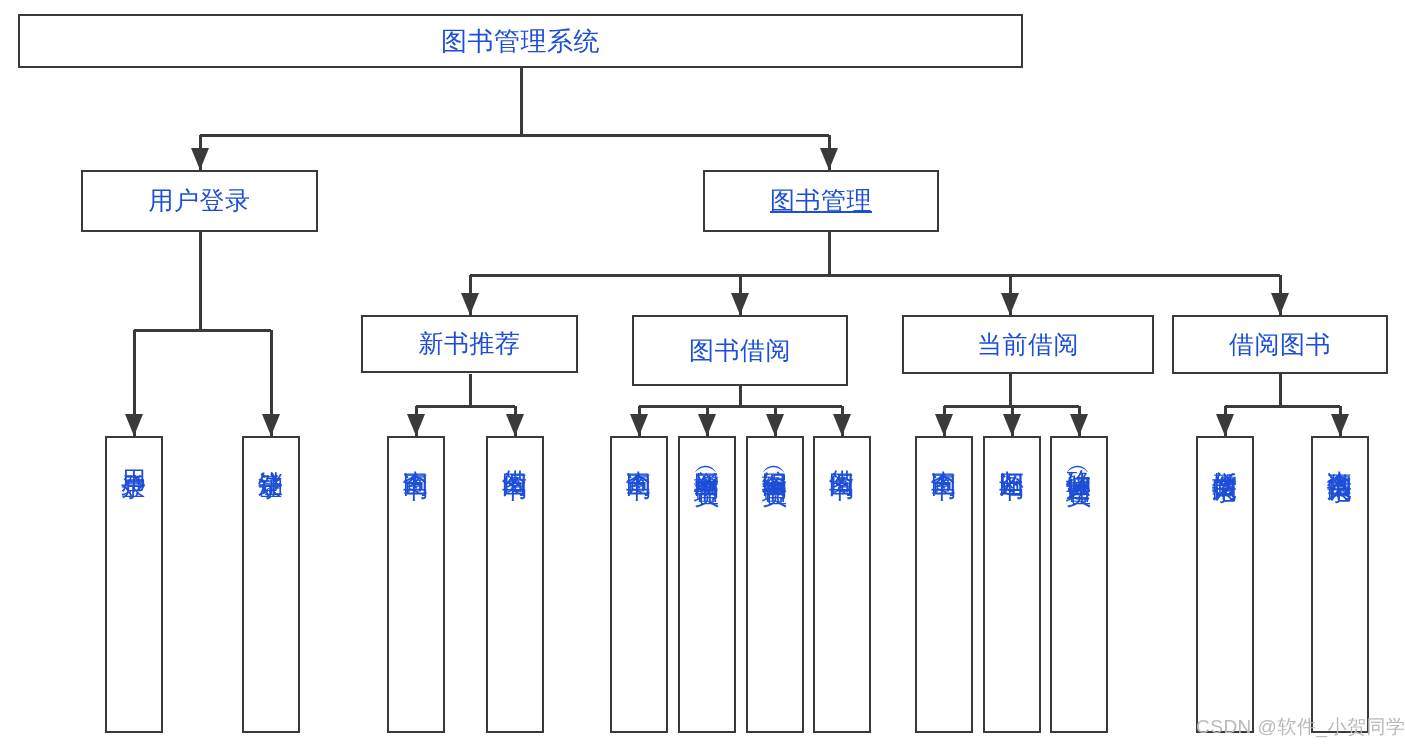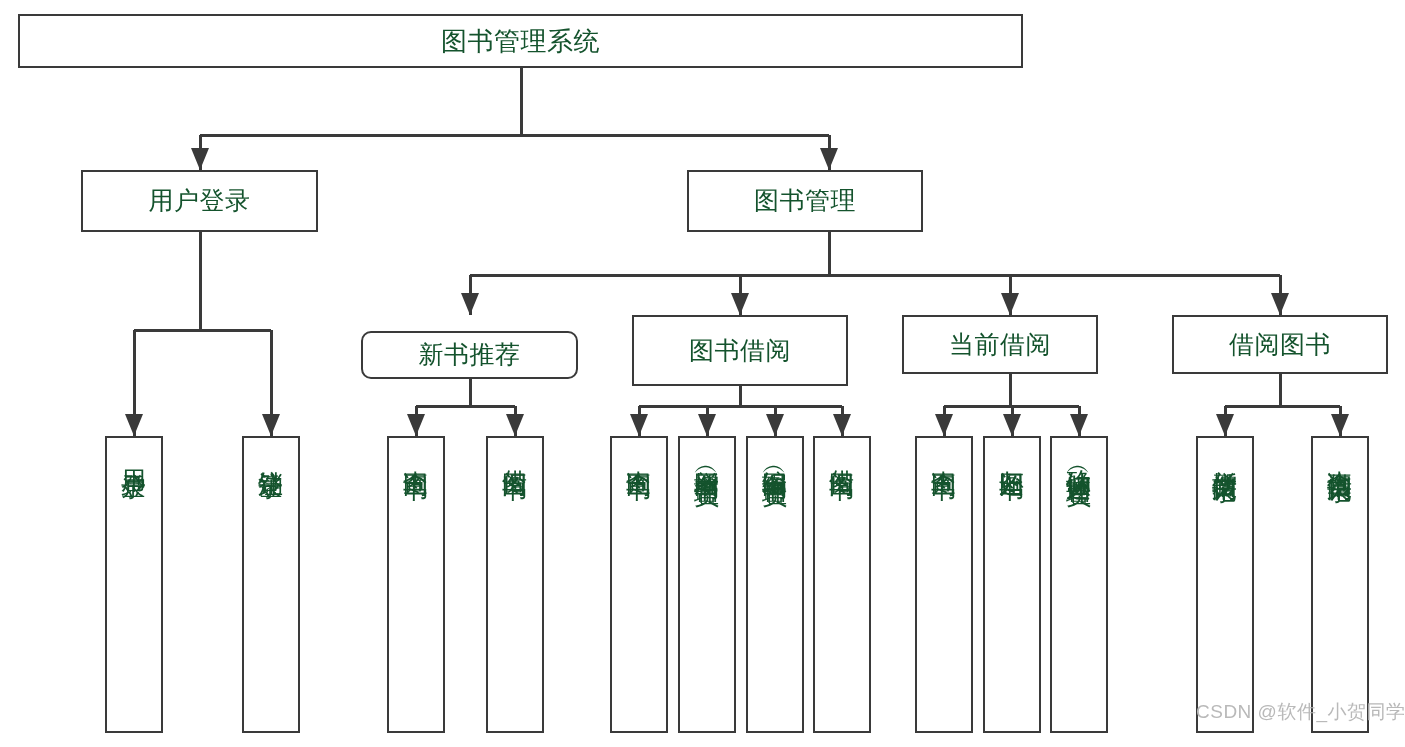--- a/index.html
+++ b/index.html
@@ -26,21 +26,21 @@
     pointer-events: none;
   }
   .node {
     position: absolute;
     box-sizing: border-box;
     border: 2.5px solid #3a3a3a;
     background: #ffffff;
     display: flex;
     align-items: center;
     justify-content: center;
-    color: #14532d;
+    color: #1d4ed8;
   }
   .node .label {
     text-align: center;
     line-height: 1.18;
     letter-spacing: 0.5px;
   }
   .node.horiz .label {
     font-size: 25px;
     white-space: nowrap;
   }
@@ -126,30 +126,30 @@
       <line x1="1340" y1="406" x2="1340" y2="436" stroke="#3a3a3a" stroke-width="3" shape-rendering="crispEdges"></line>
       <path d="M 1331 414 L 1349 414 L 1340 436 Z" fill="#3a3a3a"></path>
     </svg>
   <div id="nodes">
       <div class="node horiz root" style="left: 18px; top: 14px; width: 1005px; height: 54px;">
         <div class="label">图书管理系统</div>
       </div>
       <div class="node horiz" style="left: 81px; top: 170px; width: 237px; height: 62px;">
         <div class="label">用户登录</div>
       </div>
-      <div class="node horiz" style="left: 687px; top: 170px; width: 236px; height: 62px;">
+      <div class="node horiz" style="left: 703px; top: 170px; width: 236px; height: 62px; text-decoration: underline;">
         <div class="label">图书管理</div>
       </div>
-      <div class="node horiz" style="left: 361px; top: 331px; width: 217px; height: 48px; border-radius: 10px;">
+      <div class="node horiz" style="left: 361px; top: 315px; width: 217px; height: 58px;">
         <div class="label">新书推荐</div>
       </div>
       <div class="node horiz" style="left: 632px; top: 315px; width: 216px; height: 71px;">
         <div class="label">图书借阅</div>
       </div>
-      <div class="node horiz" style="left: 902px; top: 315px; width: 196px; height: 59px;">
+      <div class="node horiz" style="left: 902px; top: 315px; width: 252px; height: 59px;">
         <div class="label">当前借阅</div>
       </div>
       <div class="node horiz" style="left: 1172px; top: 315px; width: 216px; height: 59px;">
         <div class="label">借阅图书</div>
       </div>
       <div class="node vert" style="left: 105px; top: 436px; width: 58px; height: 297px;">
         <div class="label">用户登录</div>
       </div>
       <div class="node vert" style="left: 242px; top: 436px; width: 58px; height: 297px;">
         <div class="label">注销登录</div>
@@ -181,14 +181,14 @@
       <div class="node vert" style="left: 1050px; top: 436px; width: 58px; height: 297px;">
         <div class="label">确认归还（管理员）</div>
       </div>
       <div class="node vert" style="left: 1196px; top: 436px; width: 58px; height: 297px;">
         <div class="label">新增借阅记录</div>
       </div>
       <div class="node vert" style="left: 1311px; top: 436px; width: 58px; height: 297px;">
         <div class="label">查询借阅记录</div>
       </div>
     </div>
-  <div class="watermark" style="left:1196px; top:699px;">CSDN @软件_小贺同学</div>
+  <div class="watermark" style="left:1196px; top:714px;">CSDN @软件_小贺同学</div>
 </div>
 
 </body></html>

